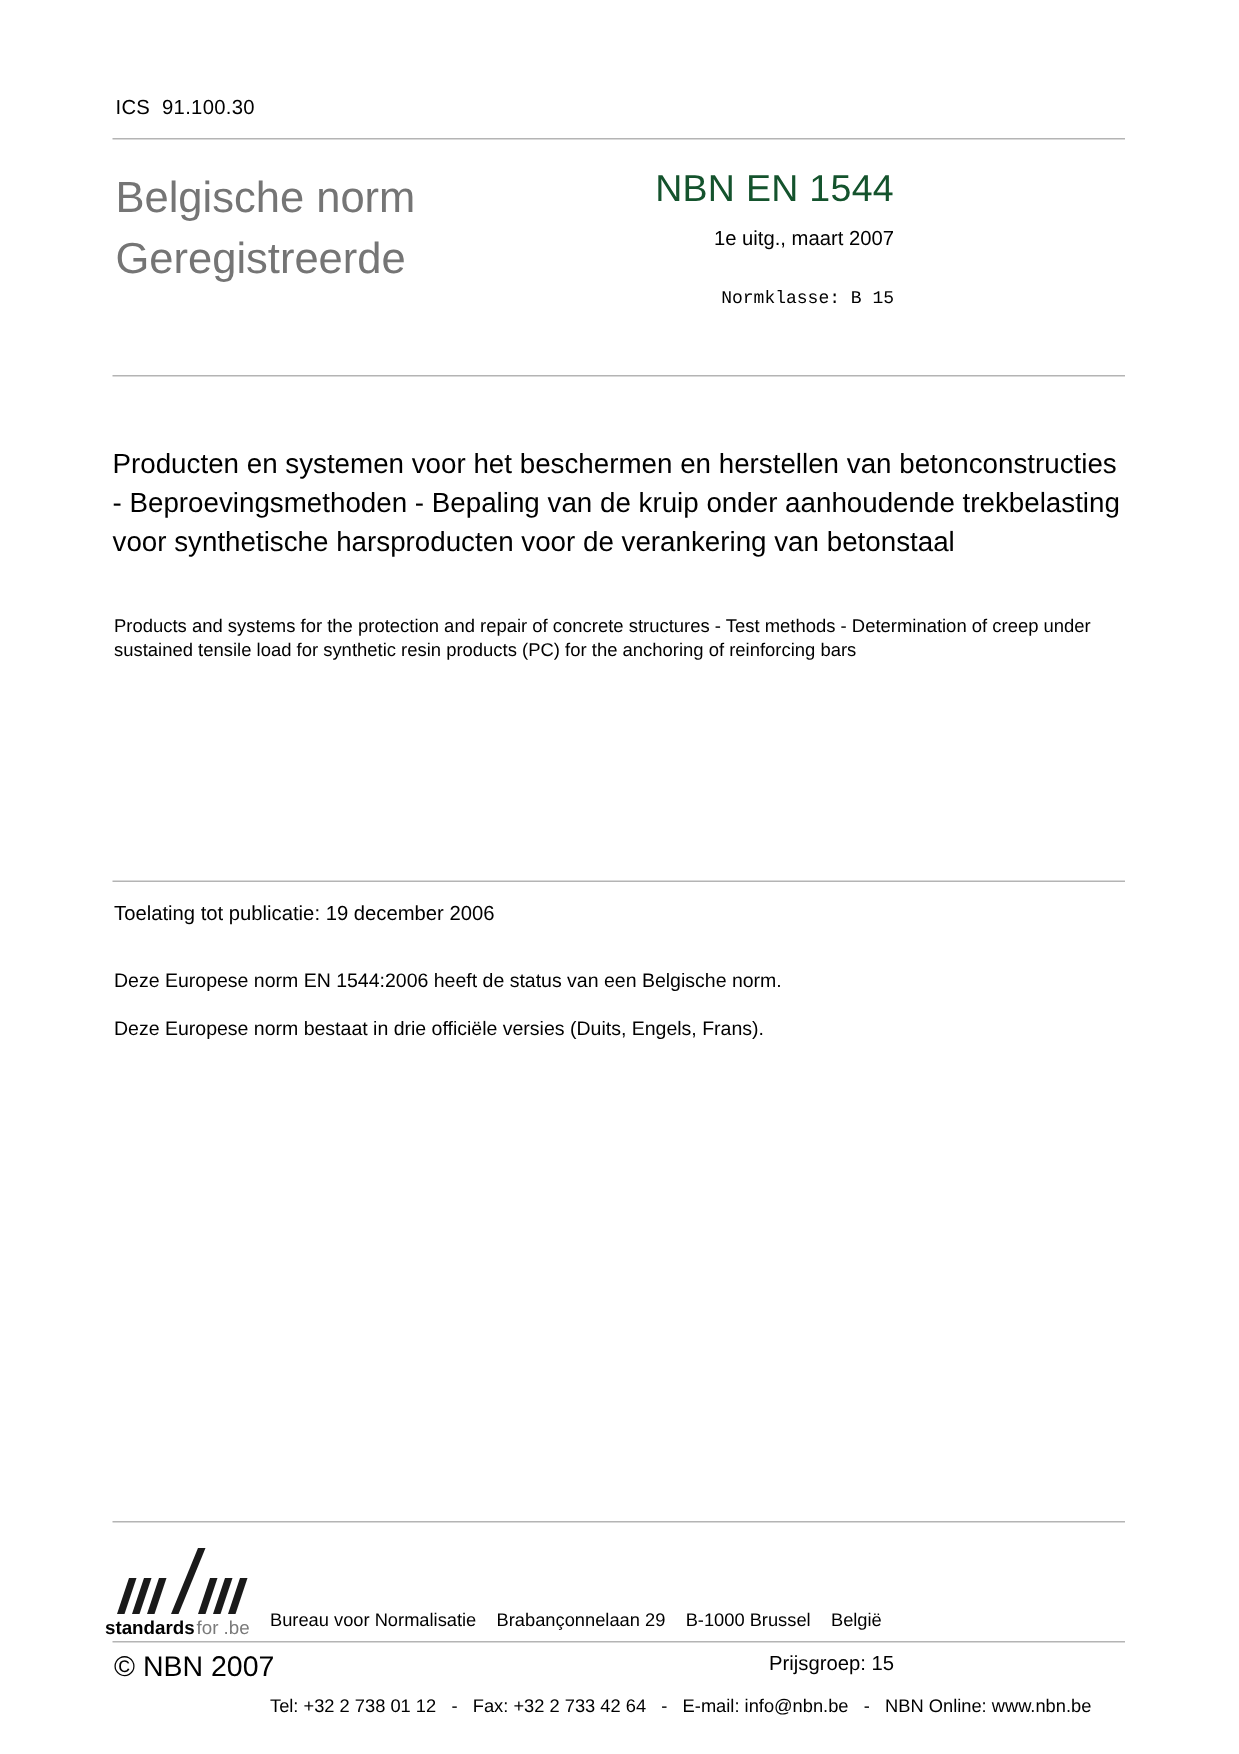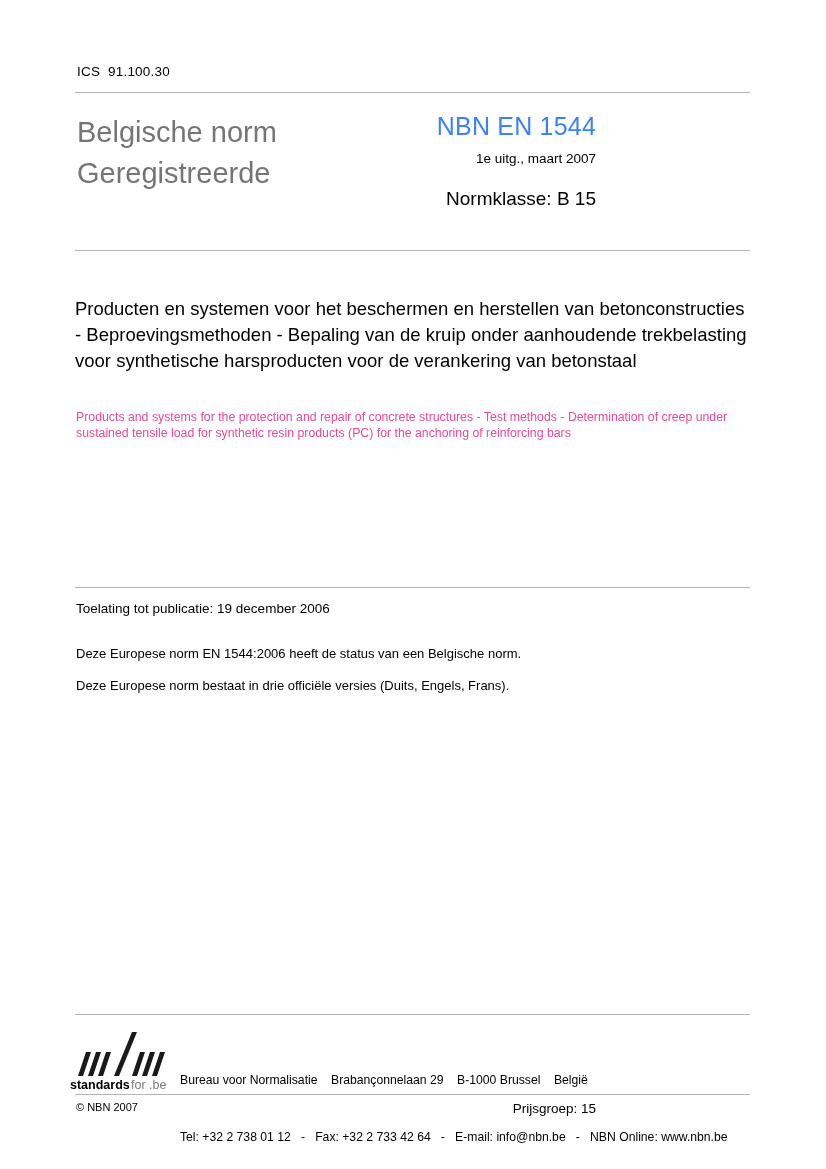--- a/index.html
+++ b/index.html
@@ -59,34 +59,35 @@
     position: absolute;
     right: 76px;
     top: 112px;
     text-align: right;
     width: 420px;
   }
   .std-number {
     font-size: 25px;
     line-height: 29px;
     font-weight: 400;
-    color: #3b82f6;
+    color: #14532d;
     letter-spacing: 0.2px;
   }
   .std-edition {
     font-size: 13.5px;
     line-height: 18px;
     margin-top: 9px;
     color: #000;
   }
   .std-class {
-    font-size: 19px;
+    font-size: 12px;
     line-height: 20px;
     margin-top: 21px;
     color: #000;
+    font-family: Liberation Mono, monospace;
   }
 
   .rule-header { top: 250px; }
 
   
   .title-nl {
     position: absolute;
     left: 75px;
     top: 258px;
     width: 680px;
@@ -105,21 +106,21 @@
     line-height: 16.4px;
     color: #000;
   }
   .title-en {
     position: absolute;
     left: 76px;
     top: 409px;
     width: 676px;
     font-size: 12.3px;
     line-height: 16.4px;
-    color: #ec4899;
+    color: #000000;
   }
 
   .rule-mid { top: 587px; }
 
   
   .pub-date {
     position: absolute;
     left: 76px;
     top: 601px;
     font-size: 13.5px;
@@ -161,21 +162,21 @@
     color: #000;
     white-space: pre;
   }
 
   .rule-bottom { top: 1094px; }
 
   .copyright {
     position: absolute;
     left: 76px;
     top: 1101px;
-    font-size: 11px;
+    font-size: 19px;
     color: #000;
   }
   .pricegroup {
     position: absolute;
     right: 76px;
     top: 1101px;
     font-size: 13.5px;
     color: #000;
     text-align: right;
   }

